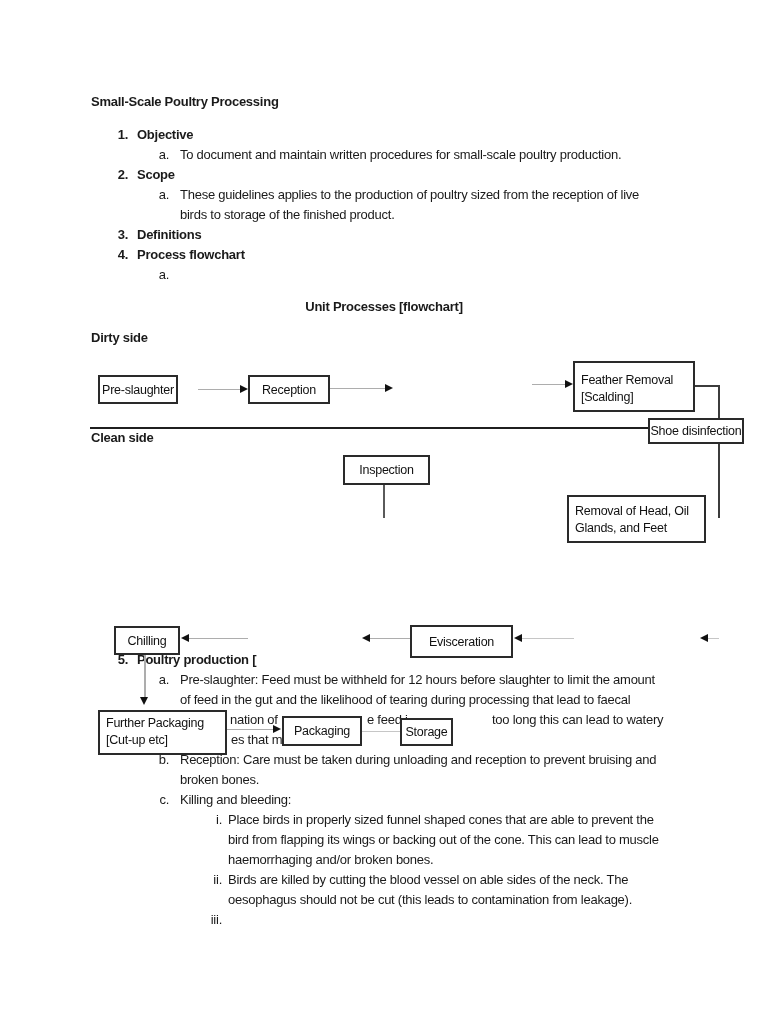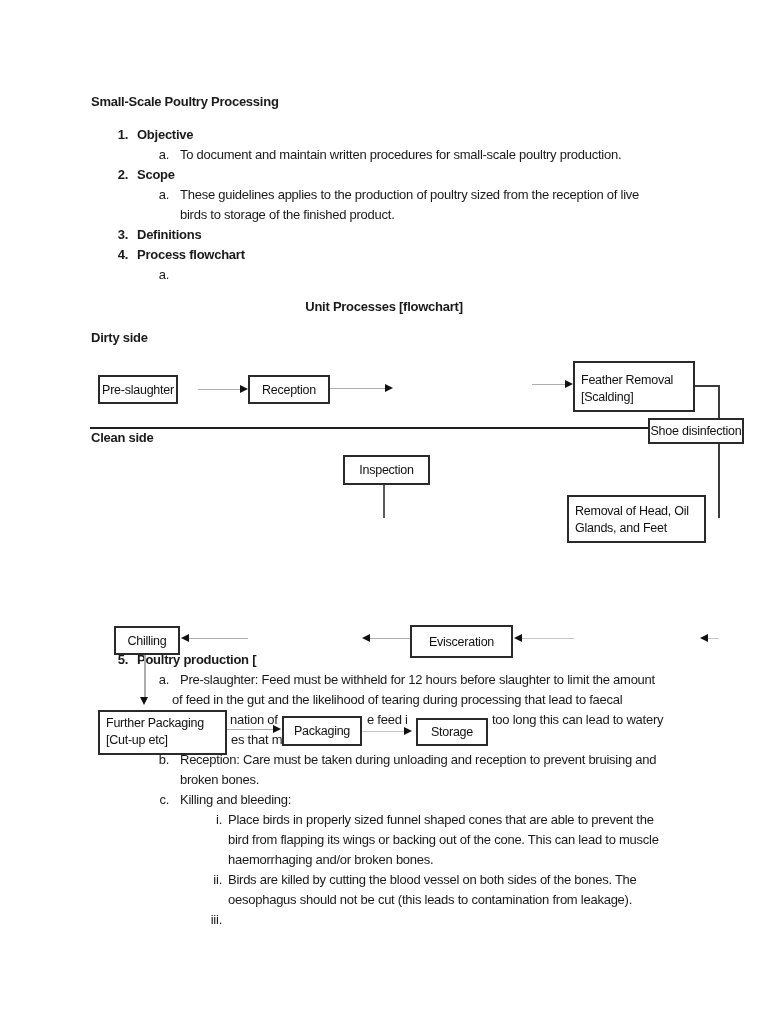--- a/index.html
+++ b/index.html
@@ -93,21 +93,21 @@
     </div>
   <div class="vl" style="left:383px;top:485px;height:33px;background:#5a5a5a"></div>
   <div class="box ml" style="left:567px;top:495px;width:139px;height:48px">
     <span>Removal of Head, Oil Glands, and Feet</span>
     </div>
 
   <div class="t b mk" style="left:110px;top:652px;width:18px">5.</div>
   <div class="t b" style="left:137px;top:652px">Poultry production [</div>
   <div class="t mk" style="left:152px;top:672px;width:17px">a.</div>
   <div class="t" style="left:180px;top:672px">Pre-slaughter: Feed must be withheld for 12 hours before slaughter to limit the amount</div>
-  <div class="t" style="left:172px;top:692px">of feed in the gut and the likelihood of tearing during processing that lead to faecal</div>
+  <div class="t" style="left:180px;top:692px">of feed in the gut and the likelihood of tearing during processing that lead to faecal</div>
   <div class="t" style="left:230px;top:712px">nation of</div>
   <div class="t" style="left:367px;top:712px">e feed i</div>
   <div class="t" style="left:492px;top:712px">too long this can lead to watery</div>
   <div class="t" style="left:231px;top:732px">es that ma</div>
 
   <div class="ar l" style="left:181px;top:634px"></div>
   <div class="hl thin gray" style="left:189px;top:638px;width:59px"></div>
   <div class="ar l" style="left:362px;top:634px"></div>
   <div class="hl thin gray" style="left:370px;top:638px;width:40px"></div>
   <div class="ar l" style="left:514px;top:634px"></div>
@@ -126,32 +126,32 @@
     </div>
   <div class="box" style="left:410px;top:625px;width:103px;height:33px">
     <span>Evisceration</span>
     </div>
   <div class="box ml" style="left:98px;top:710px;width:129px;height:45px">
     <span>Further Packaging [Cut-up etc]</span>
     </div>
   <div class="box" style="left:282px;top:716px;width:80px;height:30px">
     <span>Packaging</span>
     </div>
-  <div class="box" style="left:416px;top:718px;width:72px;height:28px">
+  <div class="box" style="left:400px;top:718px;width:53px;height:28px">
     <span>Storage</span>
     </div>
 
   <div class="t mk" style="left:152px;top:752px;width:17px">b.</div>
   <div class="t" style="left:180px;top:752px">Reception: Care must be taken during unloading and reception to prevent bruising and</div>
   <div class="t" style="left:180px;top:772px">broken bones.</div>
   <div class="t mk" style="left:152px;top:792px;width:17px">c.</div>
   <div class="t" style="left:180px;top:792px">Killing and bleeding:</div>
 
   <div class="t mk" style="left:192px;top:812px;width:30px">i.</div>
   <div class="t" style="left:228px;top:812px">Place birds in properly sized funnel shaped cones that are able to prevent the</div>
   <div class="t" style="left:228px;top:832px">bird from flapping its wings or backing out of the cone. This can lead to muscle</div>
   <div class="t" style="left:228px;top:852px">haemorrhaging and/or broken bones.</div>
   <div class="t mk" style="left:192px;top:872px;width:30px">ii.</div>
-  <div class="t" style="left:228px;top:872px">Birds are killed by cutting the blood vessel on both sides of the bones. The</div>
+  <div class="t" style="left:228px;top:872px">Birds are killed by cutting the blood vessel on able sides of the neck. The</div>
   <div class="t" style="left:228px;top:892px">oesophagus should not be cut (this leads to contamination from leakage).</div>
   <div class="t mk" style="left:192px;top:912px;width:30px">iii.</div>
 
 </div>
 
 </body></html>

